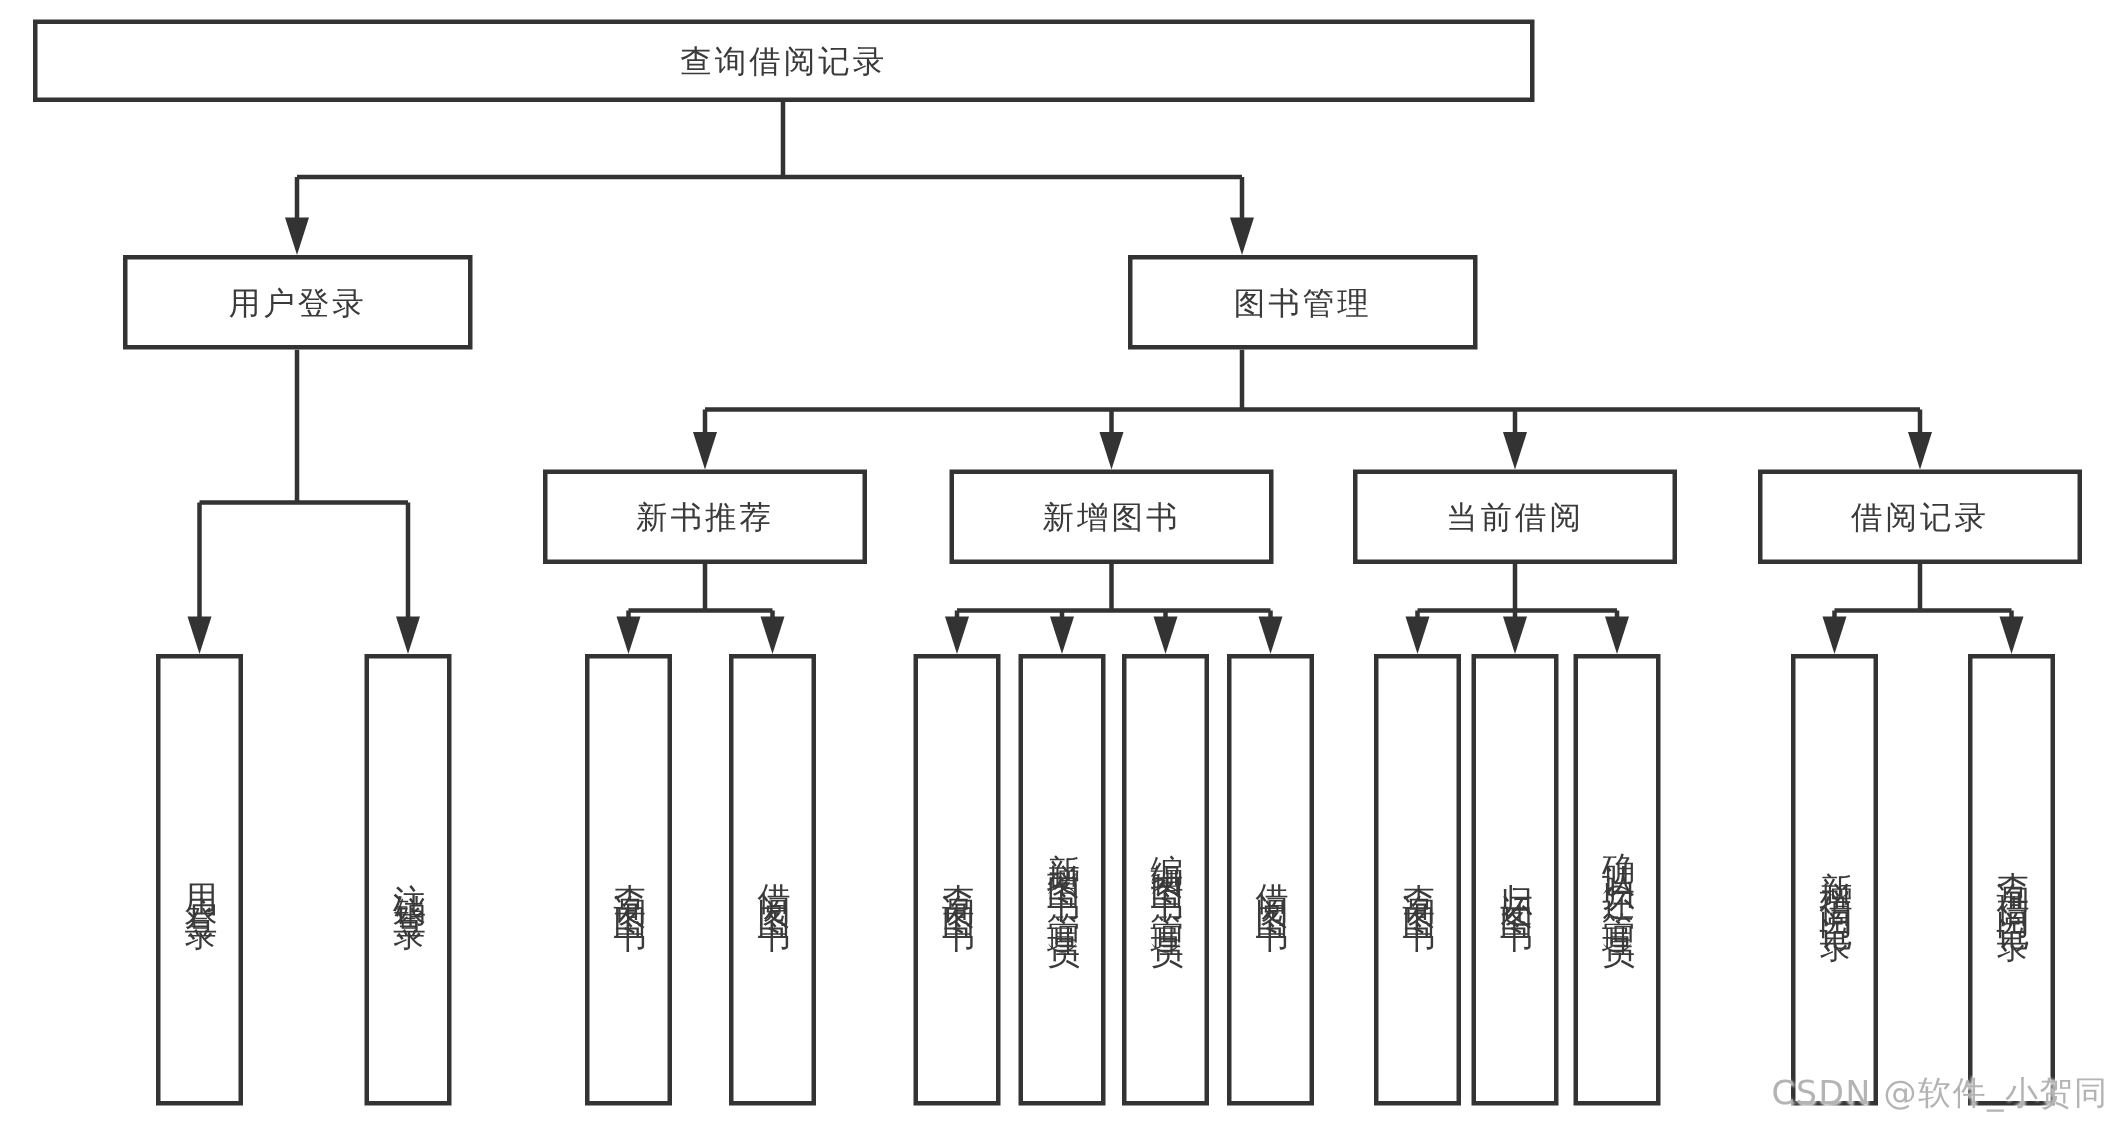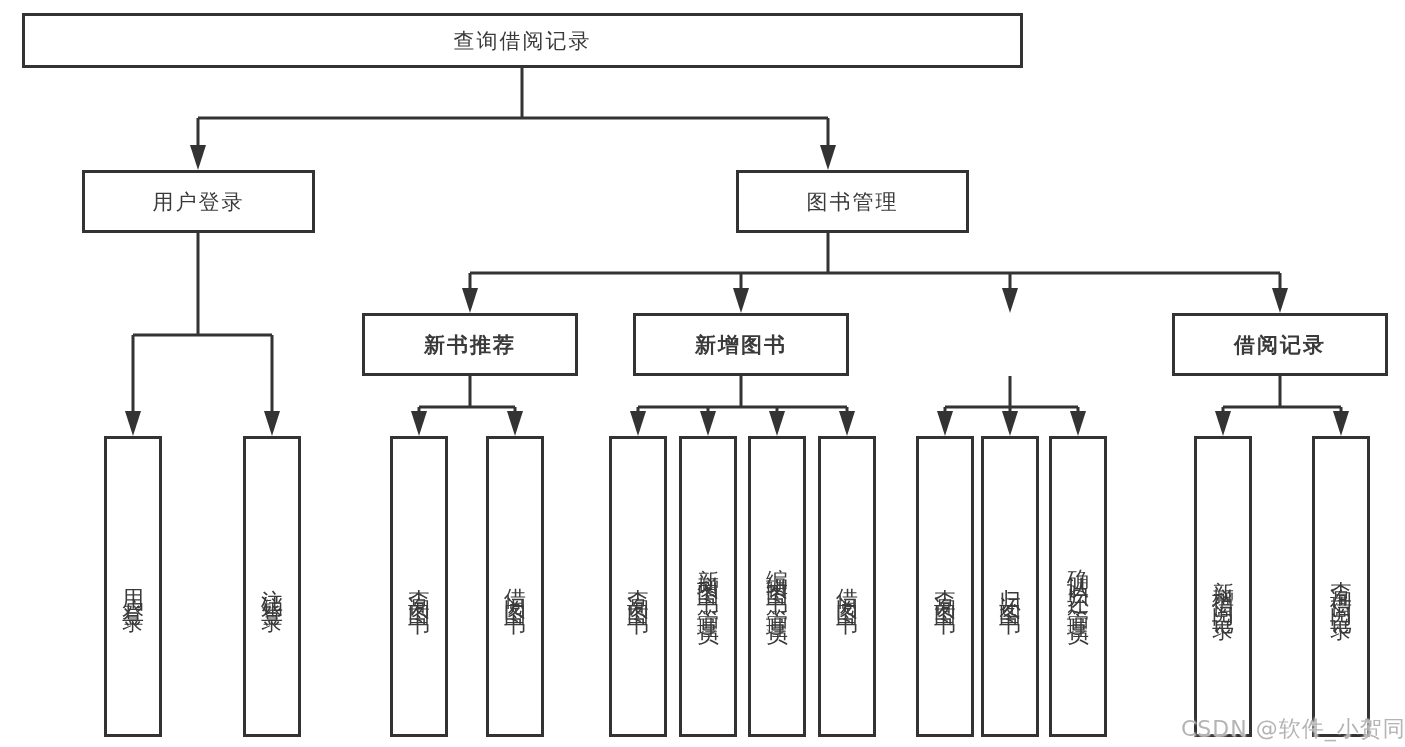--- a/index.html
+++ b/index.html
@@ -23,21 +23,21 @@
     border:3px solid var(--line);
     background:#fff;
     display:flex;
     align-items:center;
     justify-content:center;
     text-align:center;
   }
   .h-label{font-size:21px;letter-spacing:2px;white-space:nowrap;}
   .root-box{left:22px;top:13px;width:1001px;height:55px;}
   .l2-box{top:170px;width:233px;height:63px;}
-  .l3-box{top:313px;width:216px;height:63px;font-weight:bold;}
+  .l3-box{top:313px;width:216px;height:63px;}
   .leaf{
     top:436px;width:58px;height:301px;
     writing-mode:vertical-rl;
     text-orientation:mixed;
     font-size:22px;
     letter-spacing:8px;
     line-height:1;
   }
   svg.connectors{position:absolute;left:0;top:0;pointer-events:none;}
   svg.connectors path{stroke:var(--line);stroke-width:3;fill:none;}
@@ -90,29 +90,32 @@
       </g>
   </svg>
 
   <div class="box root-box h-label">
     <span>查询借阅记录</span>
   </div>
 
   <div class="box l2-box h-label" style="left:82px">
     <span>用户登录</span>
   </div>
-  <div class="box l2-box h-label" style="left:736px">
+  <div class="box l2-box h-label" style="left:752px">
     <span>图书管理</span>
   </div>
 
   <div class="box l3-box h-label" style="left:362px">
     <span>新书推荐</span>
   </div>
   <div class="box l3-box h-label" style="left:633px">
     <span>新增图书</span>
+  </div>
+  <div class="box l3-box h-label" style="left:902px">
+    <span>当前借阅</span>
   </div>
   <div class="box l3-box h-label" style="left:1172px">
     <span>借阅记录</span>
   </div>
 
   <div class="box leaf" style="left:104px">
     <span>用户登录</span>
   </div>
   <div class="box leaf" style="left:243px">
     <span>注销登录</span>

